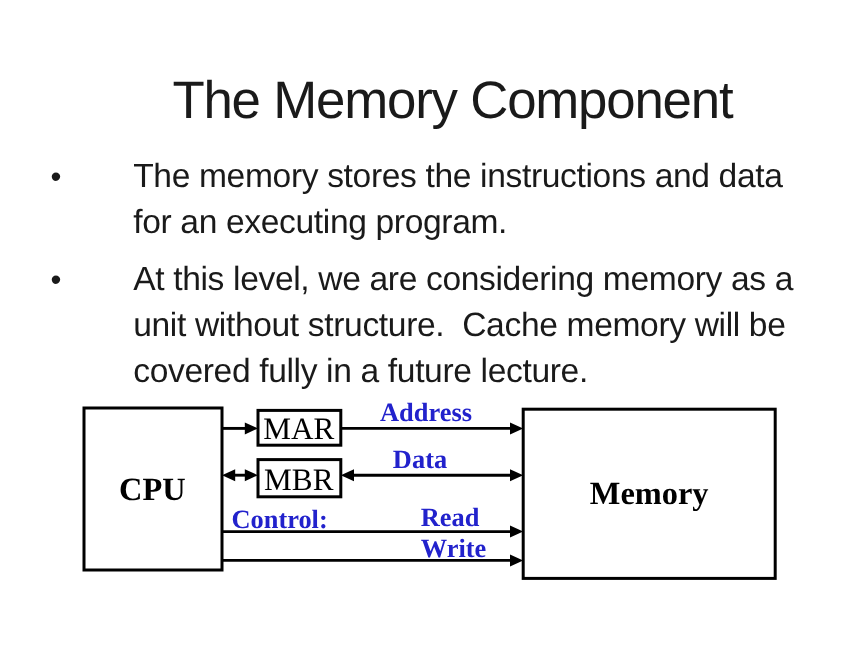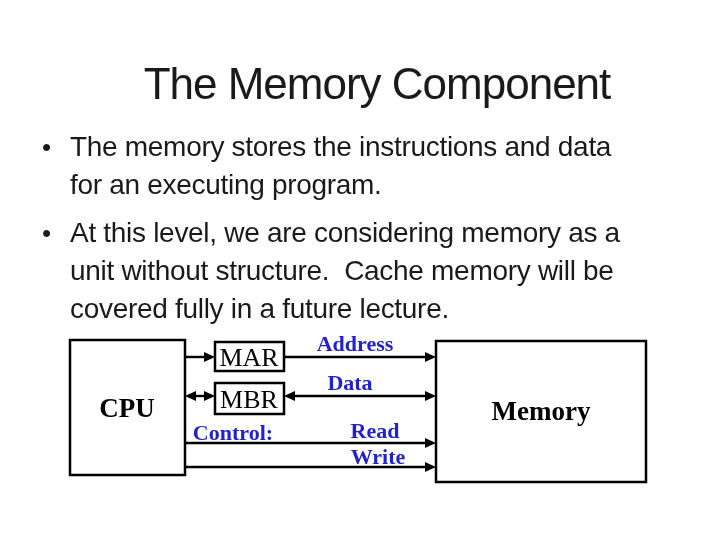--- a/index.html
+++ b/index.html
@@ -52,20 +52,21 @@
   .bullet-marker {
     flex: none;
     width: 28px;
     padding-left: 2px;
     font-size: 26px;
   }
   .bullet-text {
     flex: none;
     width: 565px;
     white-space: pre-wrap;
+    margin-left: 41px;
   }
   .diagram {
     position: absolute;
     left: 0;
     top: 0;
     width: 720px;
     height: 540px;
   }
   .diagram rect.box {
     fill: var(--background, #ffffff);

